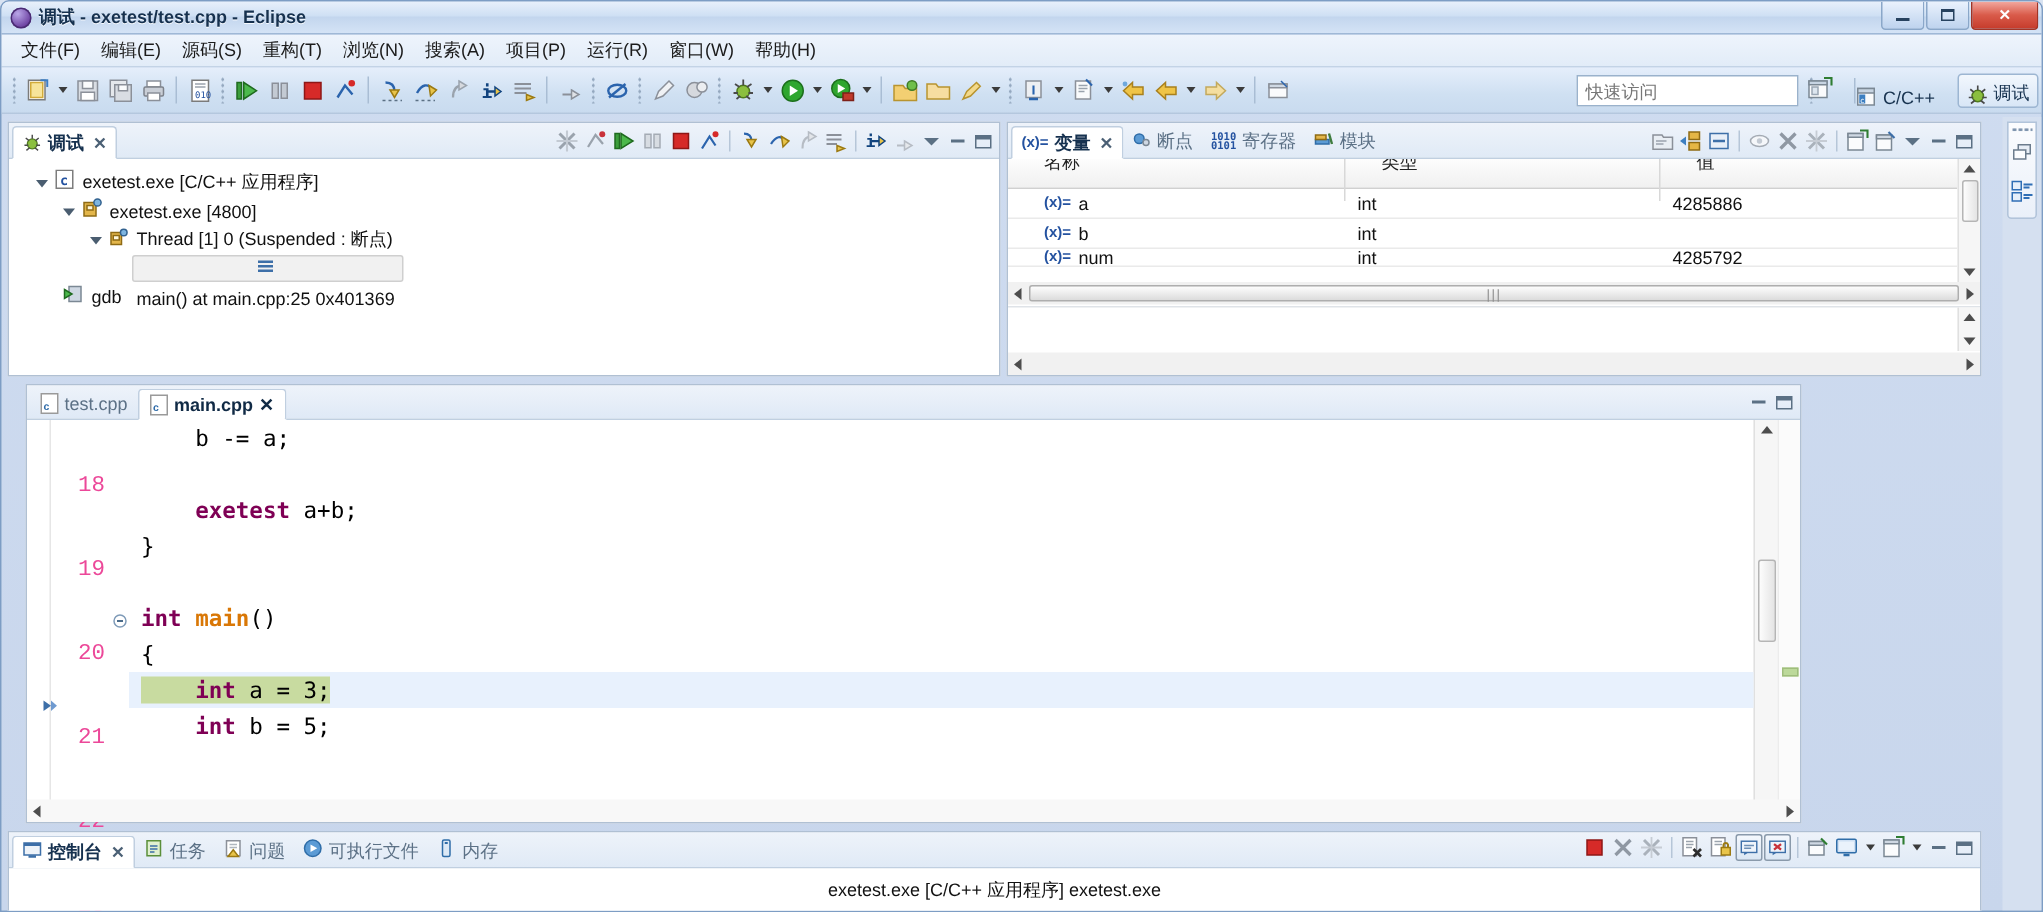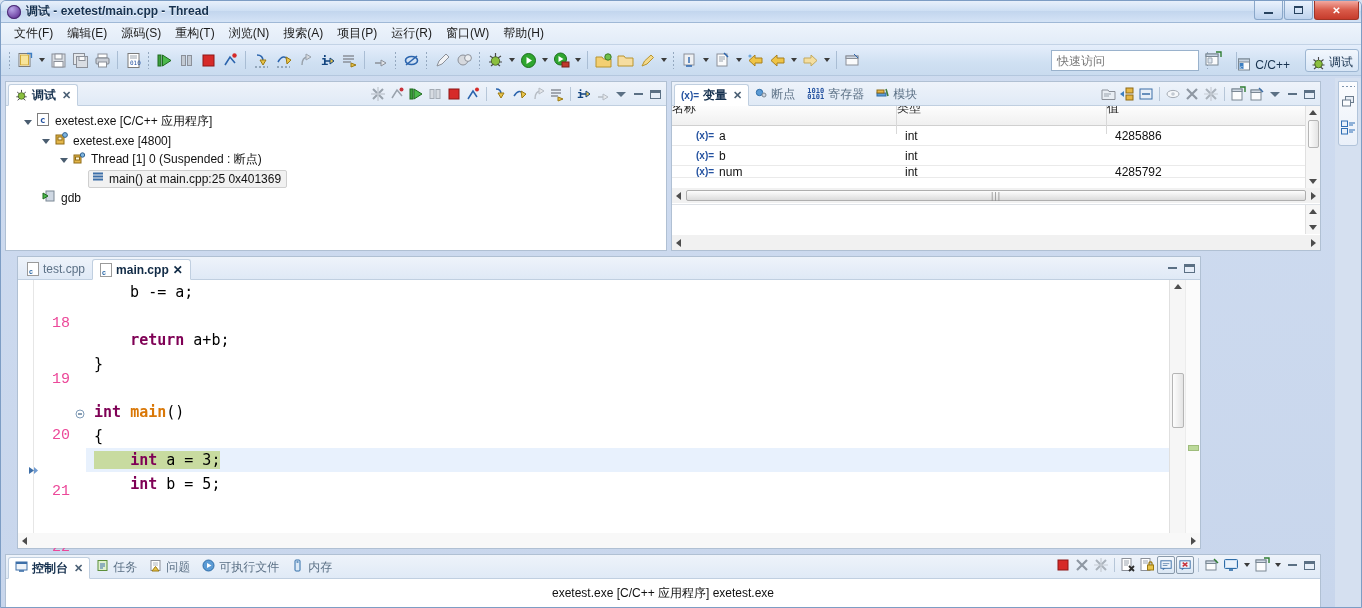--- a/index.html
+++ b/index.html
@@ -160,27 +160,27 @@
   .m-down { width:0;height:0;border-left:5px solid transparent;border-right:5px solid transparent;border-top:5px solid #5b7084;}
 
   
   .tree { padding:6px 4px; font-size:12px; color:#111; }
   .trow { display:flex; align-items:center; height:19px; white-space:nowrap;}
   .tw { display:inline-block; width:9px; height:9px; margin-right:3px; flex:0 0 auto;}
   .tw-open::after{ content:""; display:block; width:0;height:0;
     border-left:4px solid transparent;border-right:4px solid transparent;border-top:5px solid #4a5d70; margin-top:3px;}
   .sel-pill {
     background:#f1f1f1; border:1px solid #cfcfcf; border-radius:2px;
-    padding:0 5px 0 2px; display:flex;align-items:center;gap:4px; height:18px;
+    padding:0 5px 0 2px; display:flex;align-items:center;gap:4px; height:18px;flex-direction:column;
   }
 
   
   .vt-head { display:flex; height:20px; background:linear-gradient(to bottom,#fdfdfd,#f0f0f0);
     border-bottom:1px solid #d0d0d0; font-size:12px; color:#222; align-items:center;}
-  .vt-head div { padding-left:0; border-right:1px solid #d8d8d8; height:36px; line-height:20px;}
+  .vt-head div { padding-left:24px; border-right:1px solid #d8d8d8; height:36px; line-height:20px;}
   .vrow { display:flex; height:20px; font-size:12px; color:#111; align-items:center;
     border-bottom:1px solid #eaeaea;}
   .vrow div { padding-left:8px; height:20px; line-height:20px; overflow:hidden; }
   .vcell-name { display:flex; align-items:center; gap:5px; padding-left:24px !important;}
   .xeq { color:#2452a0; font-size:10px; font-weight:bold; }
 
   
   .sb-v {
     width:15px; background:#f6f6f6; border-left:1px solid #e0e0e0;
     display:flex;flex-direction:column; align-items:center;
@@ -237,21 +237,21 @@
   .console-body { position:absolute; left:0; right:0; top:24px; bottom:0; background:#fff; padding:6px 8px;}
   .console-line { font-size:12px; color:#111;text-align:center; }
 </style>
 </head>
 <body>
 
 <div class="win">
 
   <div class="titlebar">
     <div class="title-ico"></div>
-    <div class="title-text">调试 - exetest/main.cpp - Thread</div>
+    <div class="title-text">调试 - exetest/test.cpp - Eclipse</div>
     <div class="win-btns">
       <div class="win-btn">
           <div class="glyph-min"></div>
         </div>
       <div class="win-btn">
           <div class="glyph-max"></div>
         </div>
       <div class="win-btn close">✕</div>
     </div>
   </div>
@@ -903,21 +903,21 @@
             <svg width="10" height="10" viewBox="0 0 10 10">
                 <circle cx="5" cy="5" r="4" fill="#fff" stroke="#7f9bb8"></circle>
                 <path d="M3 5 h4" stroke="#4a6b8a" stroke-width="1.3"></path>
               </svg>
           </div>
         </div>
 
         <div class="code">
           <div class="cline"><span class="plain">    b -= a;</span></div>
           <div class="cline"></div>
-          <div class="cline">    <span class="kw">return</span> a+b;</div>
+          <div class="cline">    <span class="kw">exetest</span> a+b;</div>
           <div class="cline">}</div>
           <div class="cline"></div>
           <div class="cline"><span class="kw">int</span> <span class="fn">main</span>()</div>
           <div class="cline">{</div>
           <div class="cline hl-row"><span class="hl-exec">    <span class="kw">int</span> a = 3;</span></div>
           <div class="cline">    <span class="kw">int</span> b = 5;</div>
           <div class="cline"></div>
         </div>
 
         <div class="sb-v" style="width:16px;">

